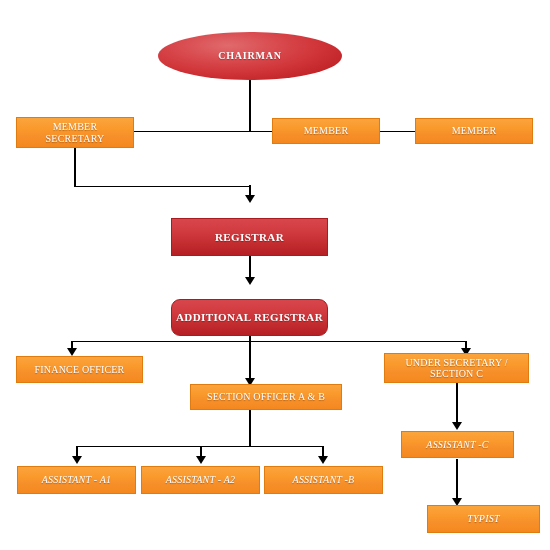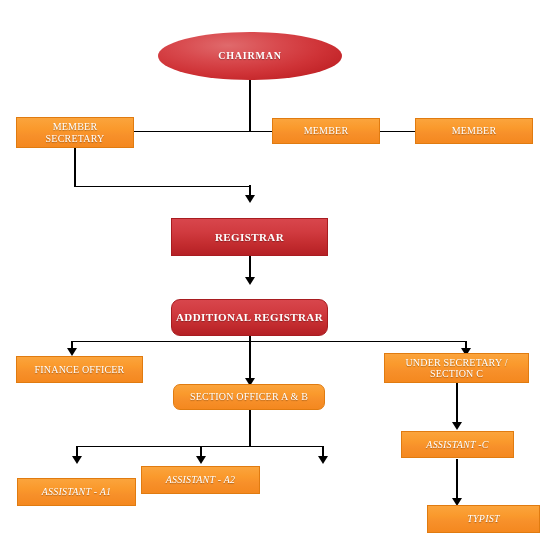--- a/index.html
+++ b/index.html
@@ -162,39 +162,42 @@
   </div>
 
   <div class="node box-red" style="left:171px; top:284px; width:157px; height:37px;border-radius:9px;">
     <span>ADDITIONAL REGISTRAR</span>
   </div>
 
   <div class="node box-orange" style="left:16px; top:356px; width:127px; height:27px;">
     <span>FINANCE OFFICER</span>
   </div>
 
-  <div class="node box-orange" style="left:173px; top:384px; width:152px; height:26px;border-radius:7px;">
+  <div class="node box-orange" style="left:190px; top:384px; width:152px; height:26px;">
     <span>SECTION OFFICER A &amp; B</span>
   </div>
 
   <div class="node box-orange two-line" style="left:384px; top:353px; width:145px; height:30px;justify-content:center;">
     <span>UNDER SECRETARY /
 SECTION C</span>
   </div>
 
   <div class="node box-orange italic" style="left:401px; top:431px; width:113px; height:27px;">
     <span>ASSISTANT -C</span>
   </div>
 
-  <div class="node box-orange italic" style="left:17px; top:466px; width:119px; height:28px;margin-top:12px;">
+  <div class="node box-orange italic" style="left:17px; top:466px; width:119px; height:28px;">
     <span>ASSISTANT - A1</span>
   </div>
 
   <div class="node box-orange italic" style="left:141px; top:466px; width:119px; height:28px;">
     <span>ASSISTANT - A2</span>
   </div>
 
+  <div class="node box-orange italic" style="left:264px; top:466px; width:119px; height:28px;">
+    <span>ASSISTANT -B</span>
+  </div>
 
   <div class="node box-orange italic" style="left:401px; top:505px; width:113px; height:28px;margin-left:26px;">
     <span>TYPIST</span>
   </div>
 
 </div>
 
 </body></html>

